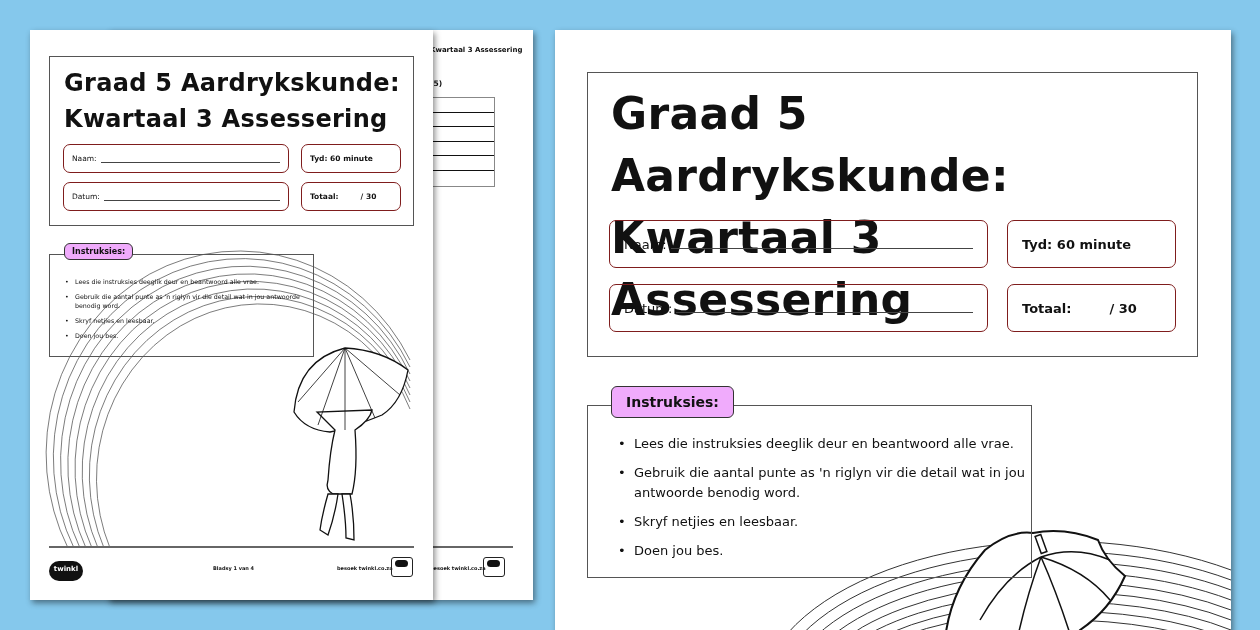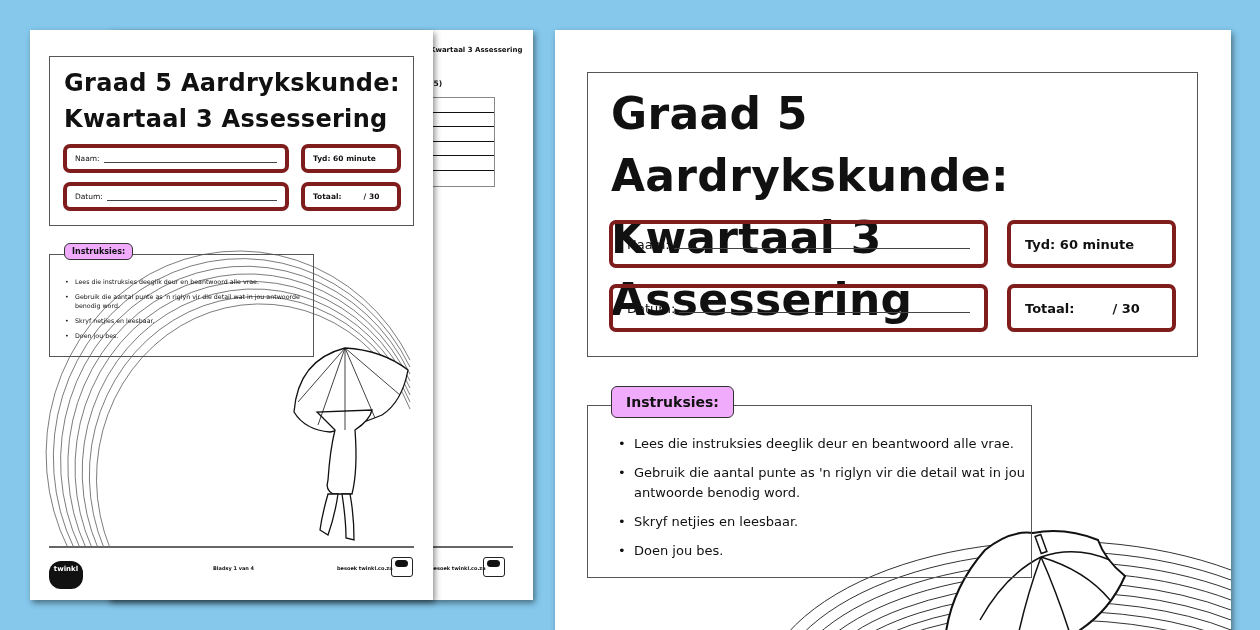--- a/index.html
+++ b/index.html
@@ -18,21 +18,21 @@
   #back-page .foot-line { position: absolute; left: 0; right: 20px; top: 516px; height: 2px; background: #666; }
   #back-page .foot-url { position: absolute; left: 322px; top: 535px; font-size: 5px; font-weight: bold; }
   #back-page .badge { position: absolute; left: 375px; top: 527px; width: 22px; height: 20px; border: 1.5px solid #222; border-radius: 3px; }
 
   
   #left-page { left: 30px; top: 30px; width: 403px; height: 570px; }
   .title-box { position: absolute; border: 1px solid #555; }
   #left-page .title-box { left: 19px; top: 26px; width: 365px; height: 170px; }
   .title { font-weight: bold; letter-spacing: 0.3px; line-height: 1.2; }
   #left-page .title { position: absolute; left: 14px; top: 8px; font-size: 24px; line-height: 36px; }
-  .field { position: absolute; border: 4px solid #7f1d1d; border-radius: 7px; display: flex; align-items: center; }
+  .field { position: absolute; border: 1px solid #7f1d1d; border-radius: 7px; display: flex; align-items: center; }
   .field .lbl { white-space: nowrap; }
   .field .line { flex: 1; border-bottom: 1px solid #444; margin-left: 4px; align-self: center; margin-top: 8px; }
 
   #left-page .f-naam { left: 13px; top: 87px; width: 226px; height: 29px; padding: 0 8px; font-size: 7.5px; }
   #left-page .f-datum { left: 13px; top: 125px; width: 226px; height: 29px; padding: 0 8px; font-size: 7.5px; }
   #left-page .f-tyd { left: 251px; top: 87px; width: 100px; height: 29px; padding: 0 8px; font-size: 7.5px; font-weight: bold; }
   #left-page .f-tot { left: 251px; top: 125px; width: 100px; height: 29px; padding: 0 8px; font-size: 7.5px; font-weight: bold; }
   .tot-val { margin-left: 22px; text-align: center; }
 
   .instr-box { position: absolute; border: 1px solid #555; }
@@ -41,21 +41,21 @@
   #left-page .instr-tab { left: 14px; top: -12px; padding: 3px 7px; font-size: 8px; }
   .instr-list { list-style: none; position: absolute; }
   .instr-list li { position: relative; }
   .instr-list li::before { content: "•"; position: absolute; }
   #left-page .instr-list { left: 15px; top: 22px; width: 250px; font-size: 6.3px; line-height: 9px; }
   #left-page .instr-list li { padding-left: 10px; margin-bottom: 6px; }
   #left-page .instr-list li::before { left: 0; }
 
   #left-page .foot-line { position: absolute; left: 19px; right: 19px; top: 516px; height: 2px; background: #666; }
   .twinkl-logo { position: absolute; background: #111; color: #fff; font-weight: bold; border-radius: 12px; text-align: center; }
-  #left-page .twinkl-logo { left: 19px; top: 531px; width: 34px; height: 28px; font-size: 7px; line-height: 16px; }
+  #left-page .twinkl-logo { left: 19px; top: 531px; width: 34px; height: 20px; font-size: 7px; line-height: 16px; }
   #left-page .page-num { position: absolute; left: 183px; top: 535px; font-size: 5px; font-weight: bold; }
   #left-page .foot-url { position: absolute; left: 307px; top: 535px; font-size: 5px; font-weight: bold; }
   #left-page .badge { position: absolute; left: 361px; top: 527px; width: 22px; height: 20px; border: 1.5px solid #222; border-radius: 3px; }
   .badge-inner { position: absolute; left: 3px; top: 2px; width: 13px; height: 7px; background: #111; border-radius: 4px; }
 
   
   #right-page { left: 555px; top: 30px; width: 676px; height: 610px; }
   #right-page .title-box { left: 32px; top: 42px; width: 611px; height: 285px; }
   #right-page .title { position: absolute; left: 23px; top: 10px; font-size: 44px; line-height: 62px; }
   #right-page .f-naam { left: 21px; top: 147px; width: 379px; height: 48px; padding: 0 14px; font-size: 13px; }

